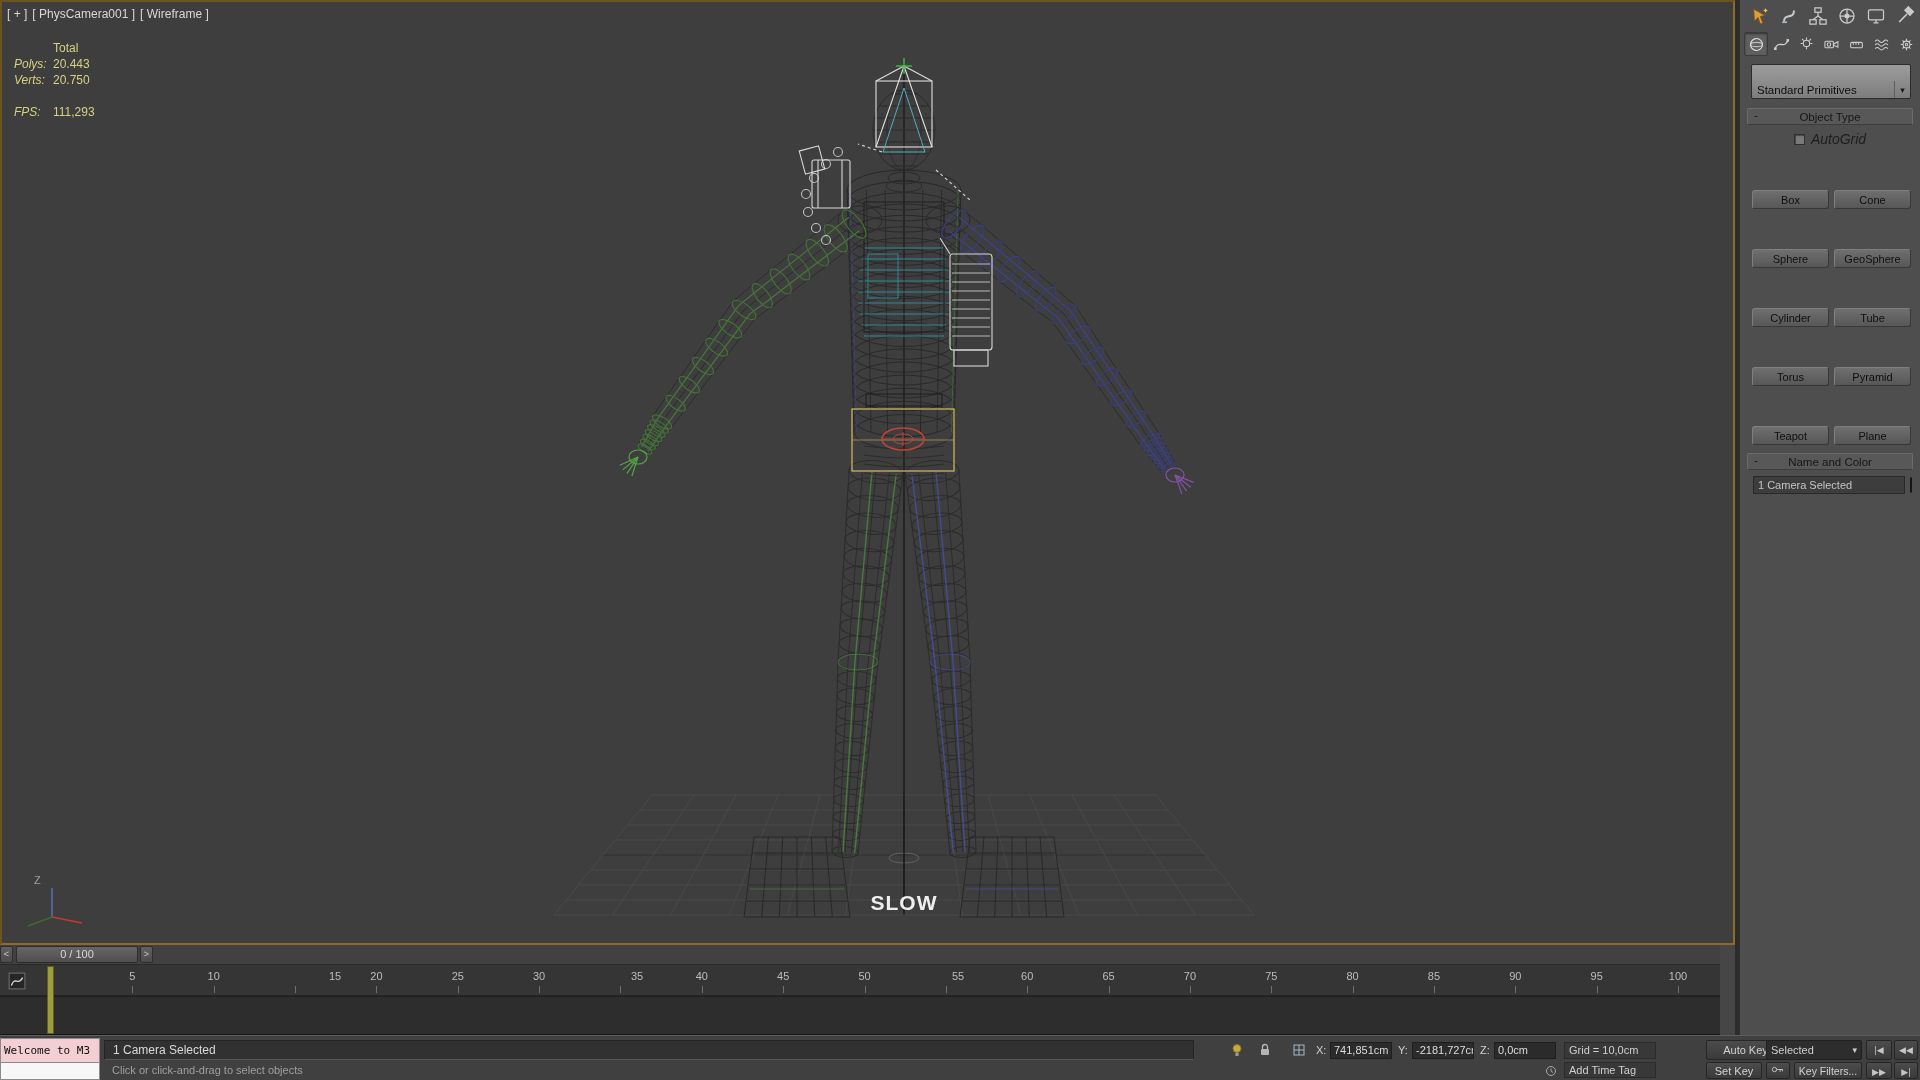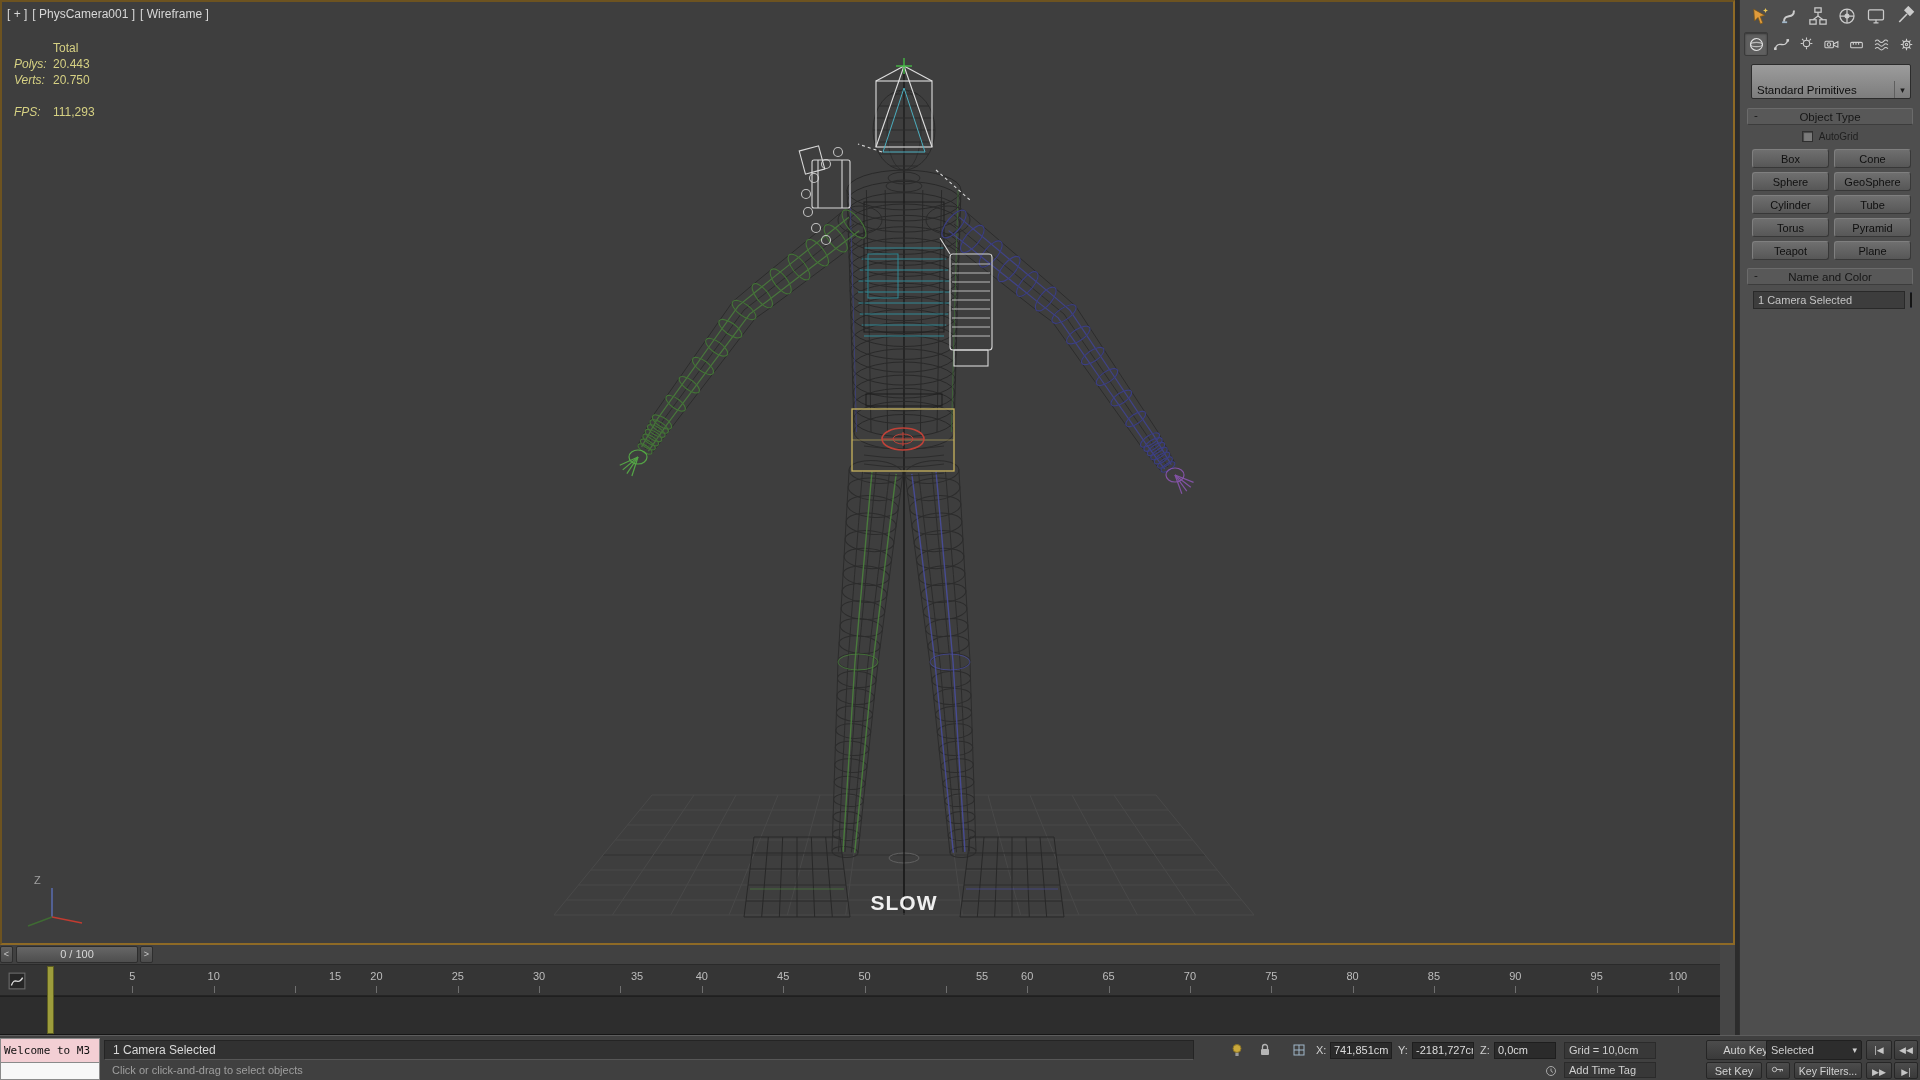--- a/index.html
+++ b/index.html
@@ -35,25 +35,25 @@
     border:1px solid #2c2c2c;border-radius:2px;display:flex;align-items:center;justify-content:space-between;
     font-size:11.5px;color:#0e0e0e;padding:16px 0 0 5px;cursor:default;}
   .dd-arrow{width:16px;align-self:stretch;display:flex;align-items:center;justify-content:center;
     border-left:1px solid #5f5f5f;color:#1c1c1c;font-size:9px;}
   .rollout-header{margin:8px 7px 6px 7px;height:17px;background:#585858;border:1px solid #6b6b6b;
     border-bottom-color:#3c3c3c;border-radius:2px;display:flex;align-items:center;justify-content:center;
     font-size:11.5px;color:#161616;position:relative;cursor:default;}
   .rollout-header .collapse{position:absolute;left:6px;top:0;}
   .autogrid-row{display:flex;align-items:center;gap:6px;justify-content:center;margin:1px 0 7px 0;}
   .checkbox{width:11px;height:11px;background:#7a7a7a;border:1px solid #2f2f2f;box-shadow:inset 1px 1px 1px #454545;}
-  .autogrid-label{font-size:10px;color:#1e1e1e;}
+  .autogrid-label{font-size:14px;color:#1e1e1e;font-style:italic;}
   .ot-grid{display:grid;grid-template-columns:1fr 1fr;gap:4px 5px;margin:0 9px 0 12px;}
   .ot-btn{height:19px;background:linear-gradient(#6f6f6f,#575757);border:1px solid #383838;
     border-top-color:#7f7f7f;border-left-color:#7f7f7f;border-radius:3px;font-size:11px;color:#0f0f0f;
-    font-family:"Liberation Sans",sans-serif;cursor:default;}
+    font-family:"Liberation Sans",sans-serif;cursor:default;margin-top:36px;}
   .name-row{display:flex;align-items:center;gap:5px;margin:6px 16px 0 13px;}
   .name-field{flex:1;height:18px;background:#3d3d3d;border:1px solid #292929;color:#c4c4c4;
     font-size:11px;padding:0 4px;font-family:"Liberation Sans",sans-serif;}
   .color-swatch{width:17px;height:16px;background:#2b52d8;border:1px solid #151515;border-radius:2px;}
 
   
   .timeline{position:absolute;left:0;top:945px;width:1920px;height:90px;background:#464646;z-index:2;}
   .ts-row{position:absolute;left:0;top:0;width:1720px;height:20px;background:#414141;border-bottom:1px solid #2a2a2a;}
   .ts-btn{position:absolute;top:1px;width:13px;height:17px;background:linear-gradient(#616161,#4b4b4b);
     border:1px solid #2e2e2e;color:#c9c9c9;font-size:9px;text-align:center;line-height:15px;border-radius:2px;}
@@ -656,21 +656,21 @@
         <span class="tick" style="left: 539.1px;">30</span>
         <span class="tickmark" style="left: 539.1px;"></span>
         <span class="tick" style="left: 637px;">35</span>
         <span class="tickmark" style="left: 620.45px;"></span>
         <span class="tick" style="left: 701.8px;">40</span>
         <span class="tickmark" style="left: 701.8px;"></span>
         <span class="tick" style="left: 783.15px;">45</span>
         <span class="tickmark" style="left: 783.15px;"></span>
         <span class="tick" style="left: 864.5px;">50</span>
         <span class="tickmark" style="left: 864.5px;"></span>
-        <span class="tick" style="left: 982px;">55</span>
+        <span class="tick" style="left: 958px;">55</span>
         <span class="tickmark" style="left: 945.85px;"></span>
         <span class="tick" style="left: 1027.2px;">60</span>
         <span class="tickmark" style="left: 1027.2px;"></span>
         <span class="tick" style="left: 1108.55px;">65</span>
         <span class="tickmark" style="left: 1108.55px;"></span>
         <span class="tick" style="left: 1189.9px;">70</span>
         <span class="tickmark" style="left: 1189.9px;"></span>
         <span class="tick" style="left: 1271.25px;">75</span>
         <span class="tickmark" style="left: 1271.25px;"></span>
         <span class="tick" style="left: 1352.6px;">80</span>

